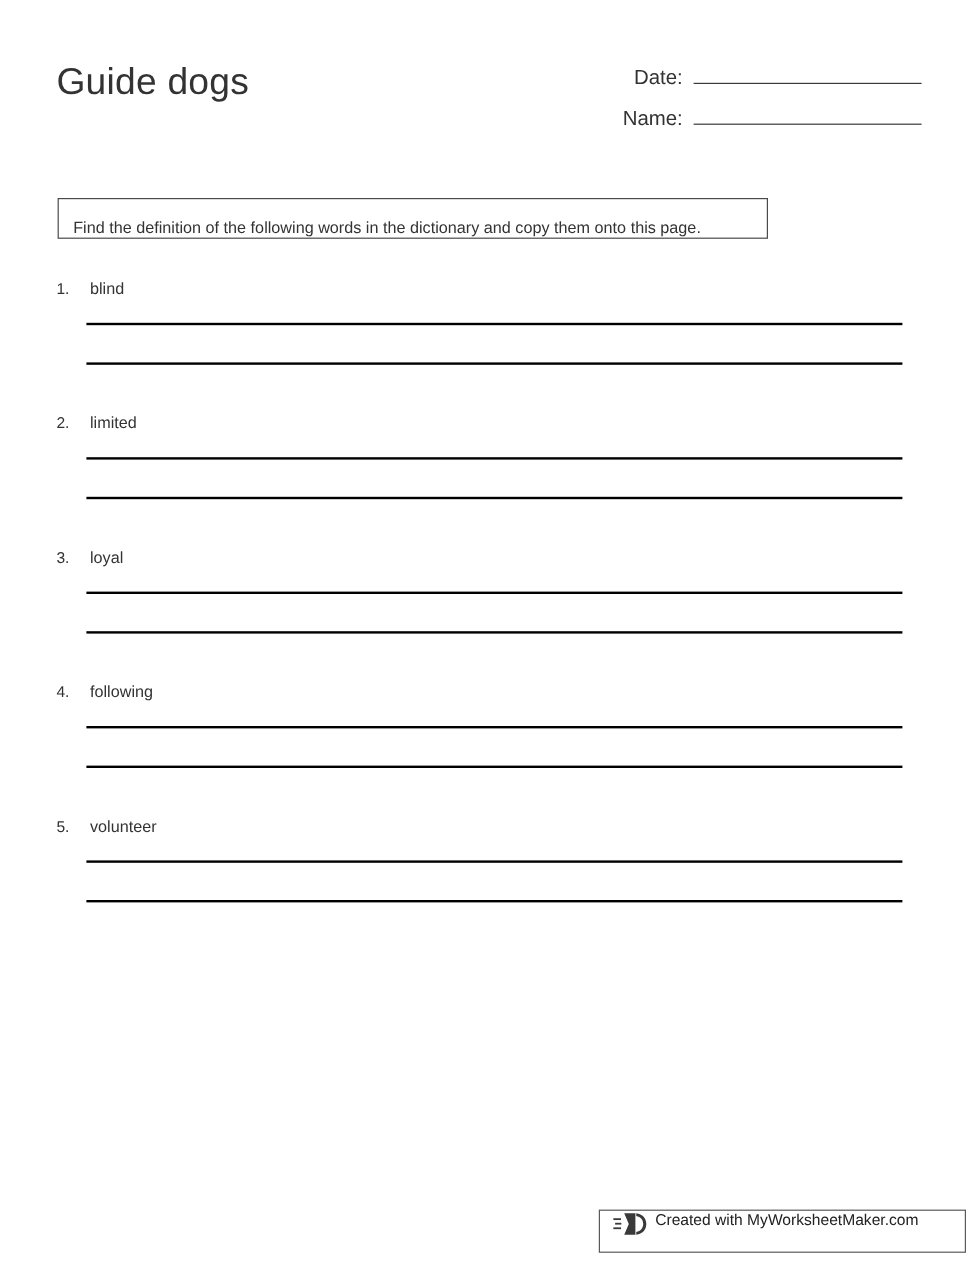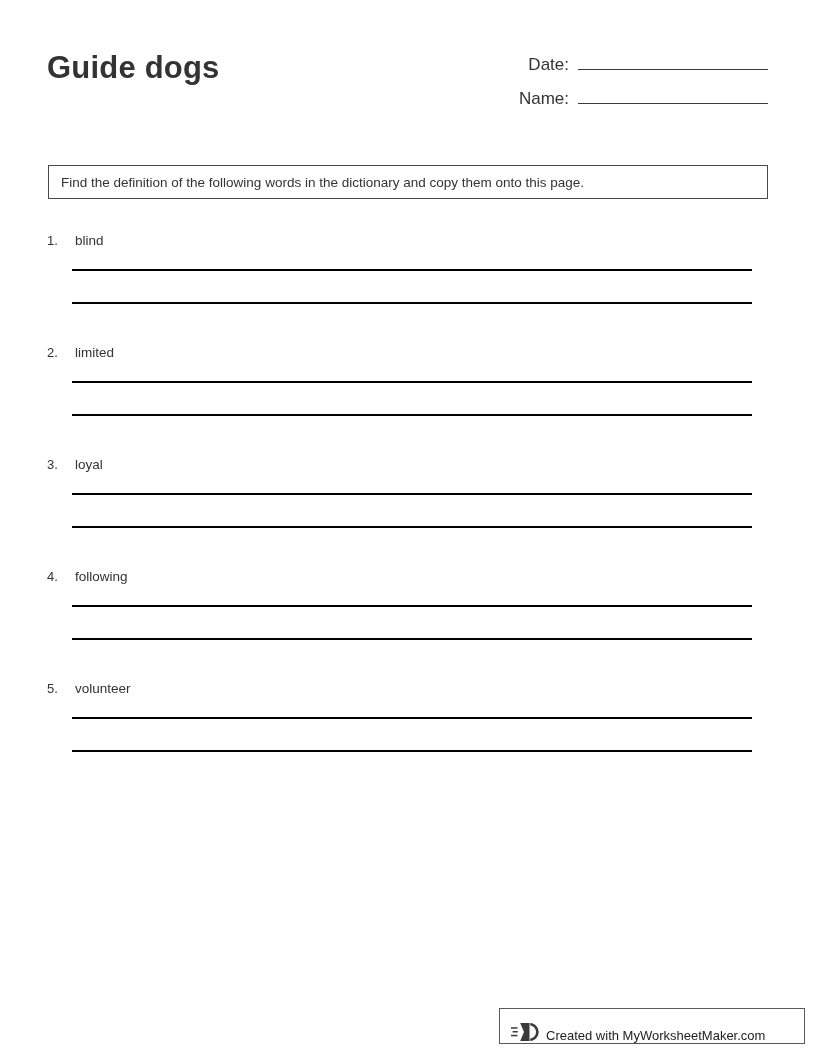--- a/index.html
+++ b/index.html
@@ -15,21 +15,21 @@
     color: #333333;
     overflow: hidden;
   }
 
   
   .page-title {
     position: absolute;
     left: 47px;
     top: 48px;
     font-size: 31px;
-    font-weight: 700;
+    font-weight: 400;
     letter-spacing: 0.2px;
     color: #333333;
     line-height: 40px;
     white-space: nowrap;
   }
 
   .namedate {
     position: absolute;
     right: 48px;
     top: 50px;
@@ -52,26 +52,26 @@
     border-bottom: 1.4px solid #3a3a3a;
     height: 20px;
     box-sizing: border-box;
   }
 
   
   .instruction-box {
     position: absolute;
     left: 48px;
     top: 165px;
-    width: 720px;
+    width: 592px;
     height: 34px;
     border: 1.2px solid #4a4a4a;
     box-sizing: border-box;
     display: flex;
-    align-items: center;
+    align-items: flex-end;
   }
   .instruction-text {
     font-size: 13.5px;
     color: #333333;
     padding-left: 12px;
     line-height: 17px;
     white-space: nowrap;
   }
 
   
@@ -121,21 +121,21 @@
   
   .footer-badge {
     position: absolute;
     left: 499px;
     top: 1008px;
     width: 306px;
     height: 36px;
     border: 1.2px solid #5a5a5a;
     box-sizing: border-box;
     display: flex;
-    align-items: flex-end;
+    align-items: flex-start;
     background: #ffffff;
   }
   .footer-logo {
     width: 30px;
     height: 22px;
     margin-left: 11px;
     margin-right: 5px;
     flex: 0 0 auto;
     display: block;
   }

